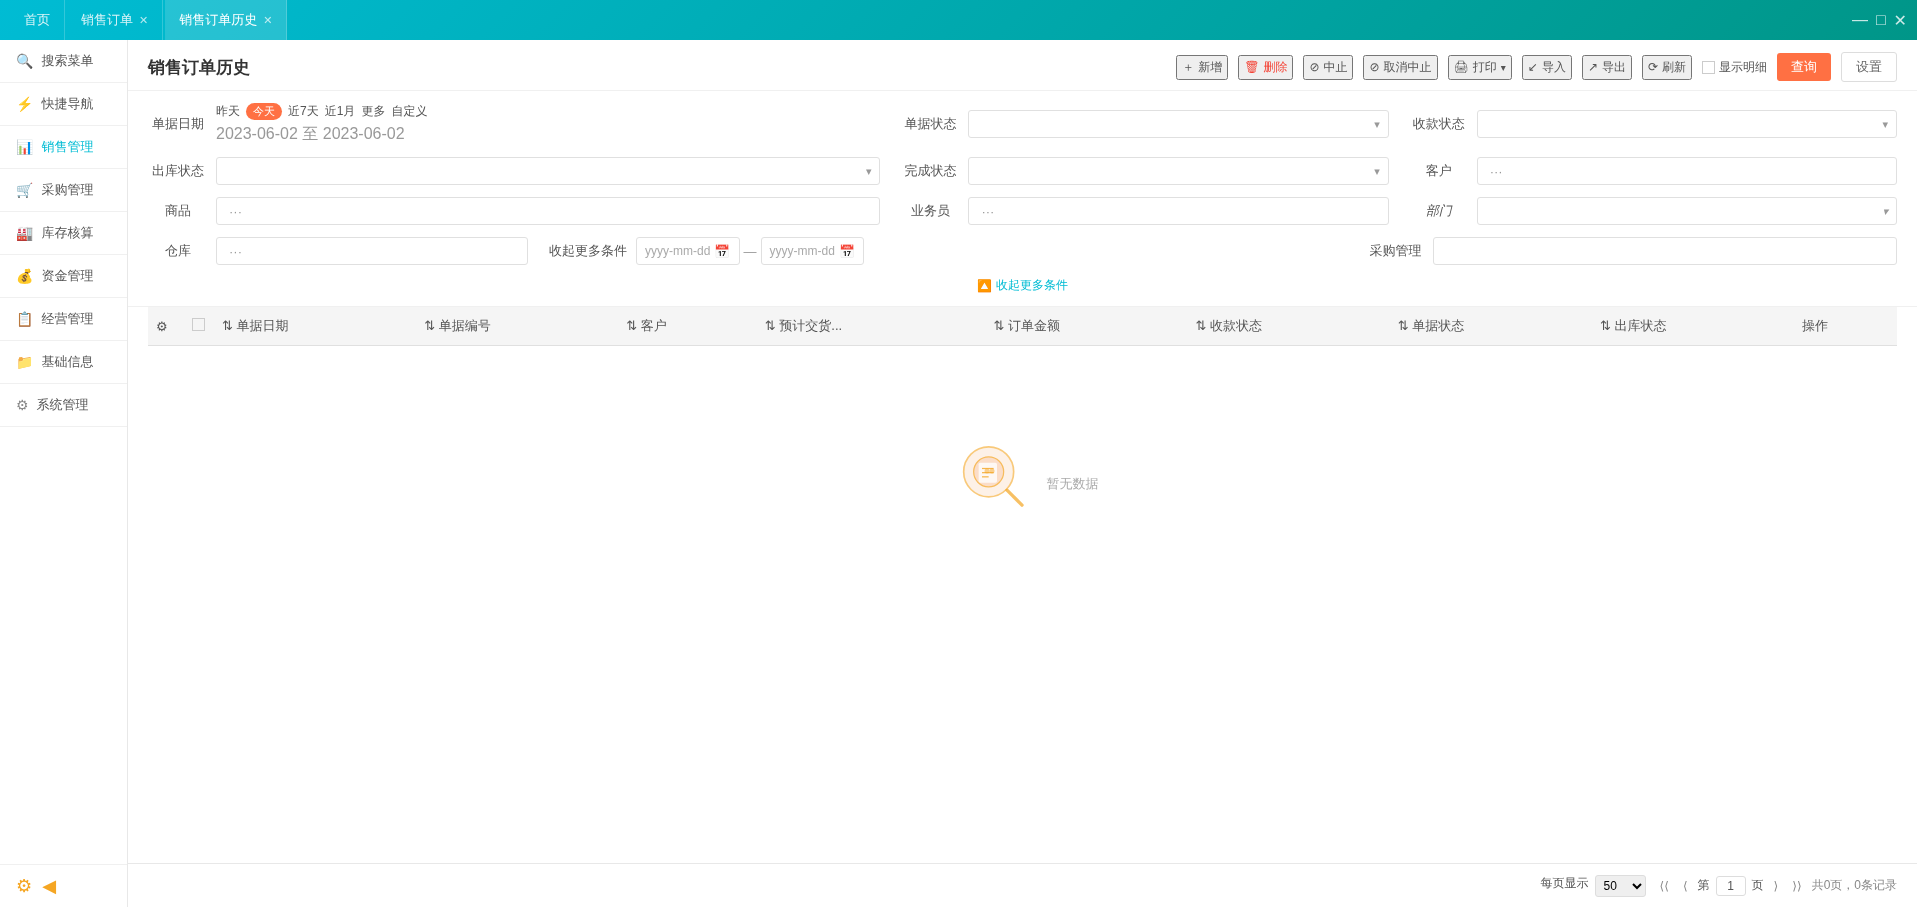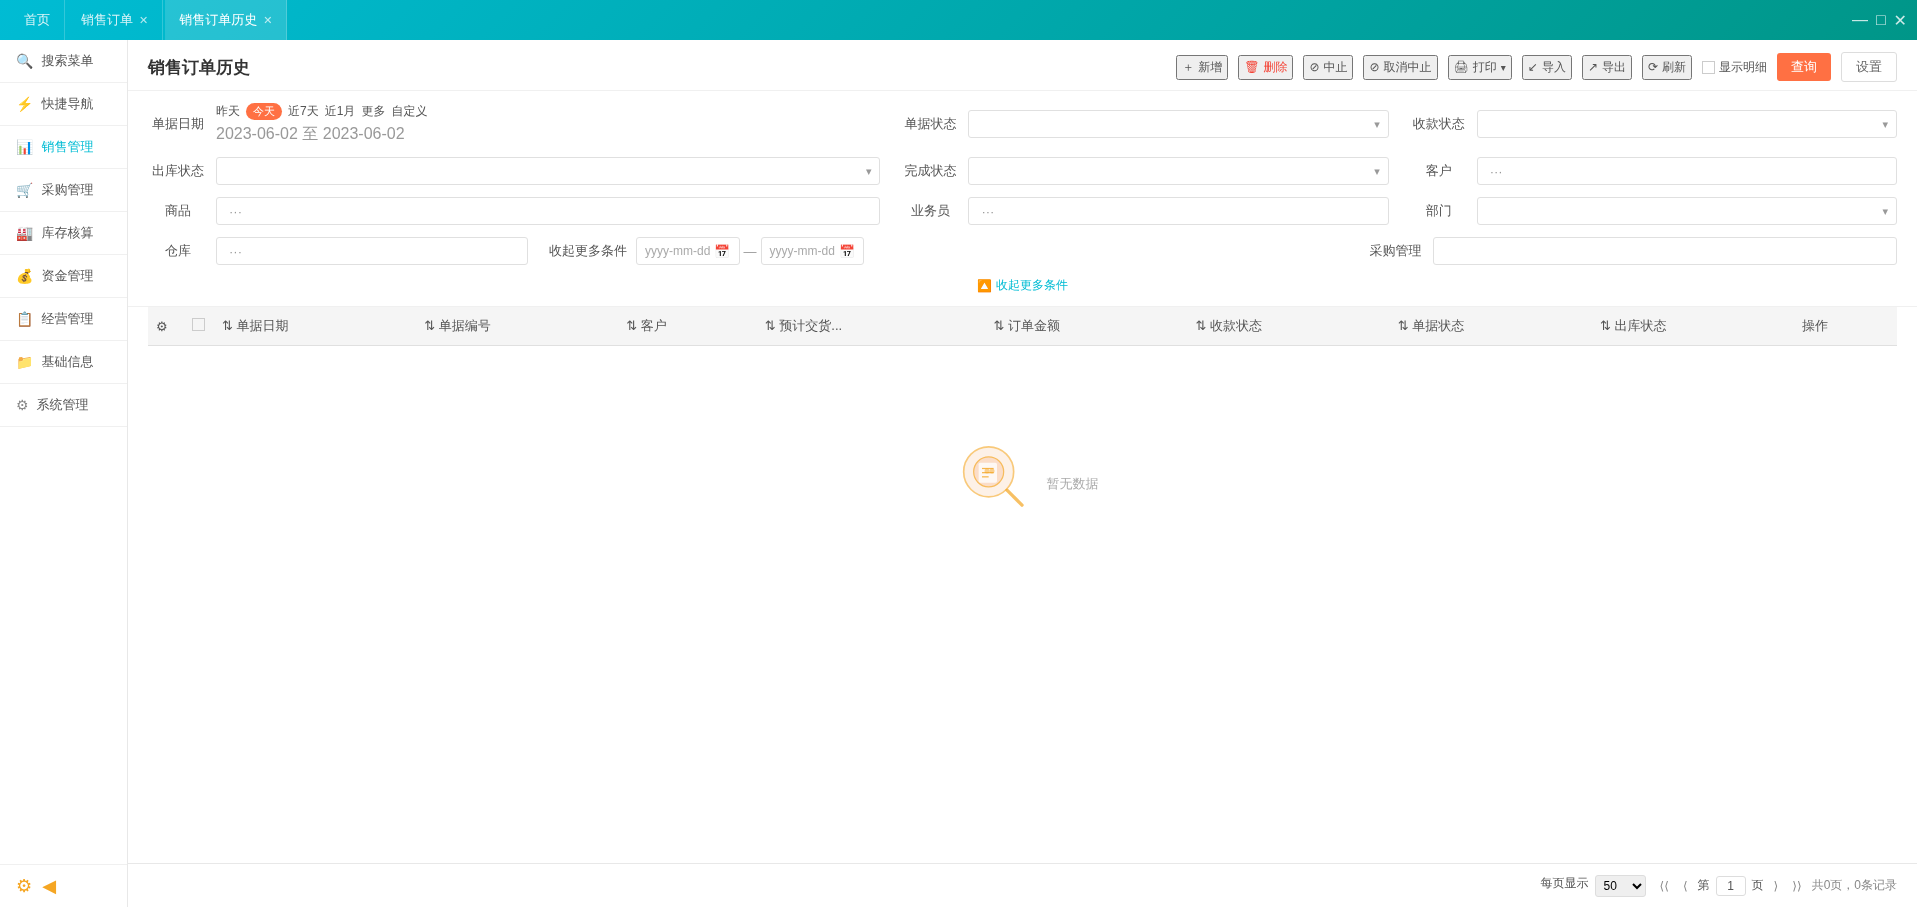--- a/index.html
+++ b/index.html
@@ -535,21 +535,21 @@
           <div class="filter-input" style="cursor:pointer;">
             <span class="dots-btn">···</span>
           </div>
         </div>
         <div class="filter-item" style="flex:1;">
           <span class="filter-label">业务员</span>
           <div class="filter-input" style="cursor:pointer;">
             <span class="dots-btn">···</span>
           </div>
         </div>
-        <div class="filter-item" style="flex:1;">
+        <div class="filter-item" style="flex:1;font-style:italic;">
           <span class="filter-label">部门</span>
           <div class="filter-select">
             <span></span>
             <span class="chevron">▾</span>
           </div>
         </div>
       </div>
 
       <div class="filter-row">
         <div class="filter-item" style="flex:1.5; max-width: 380px;">

